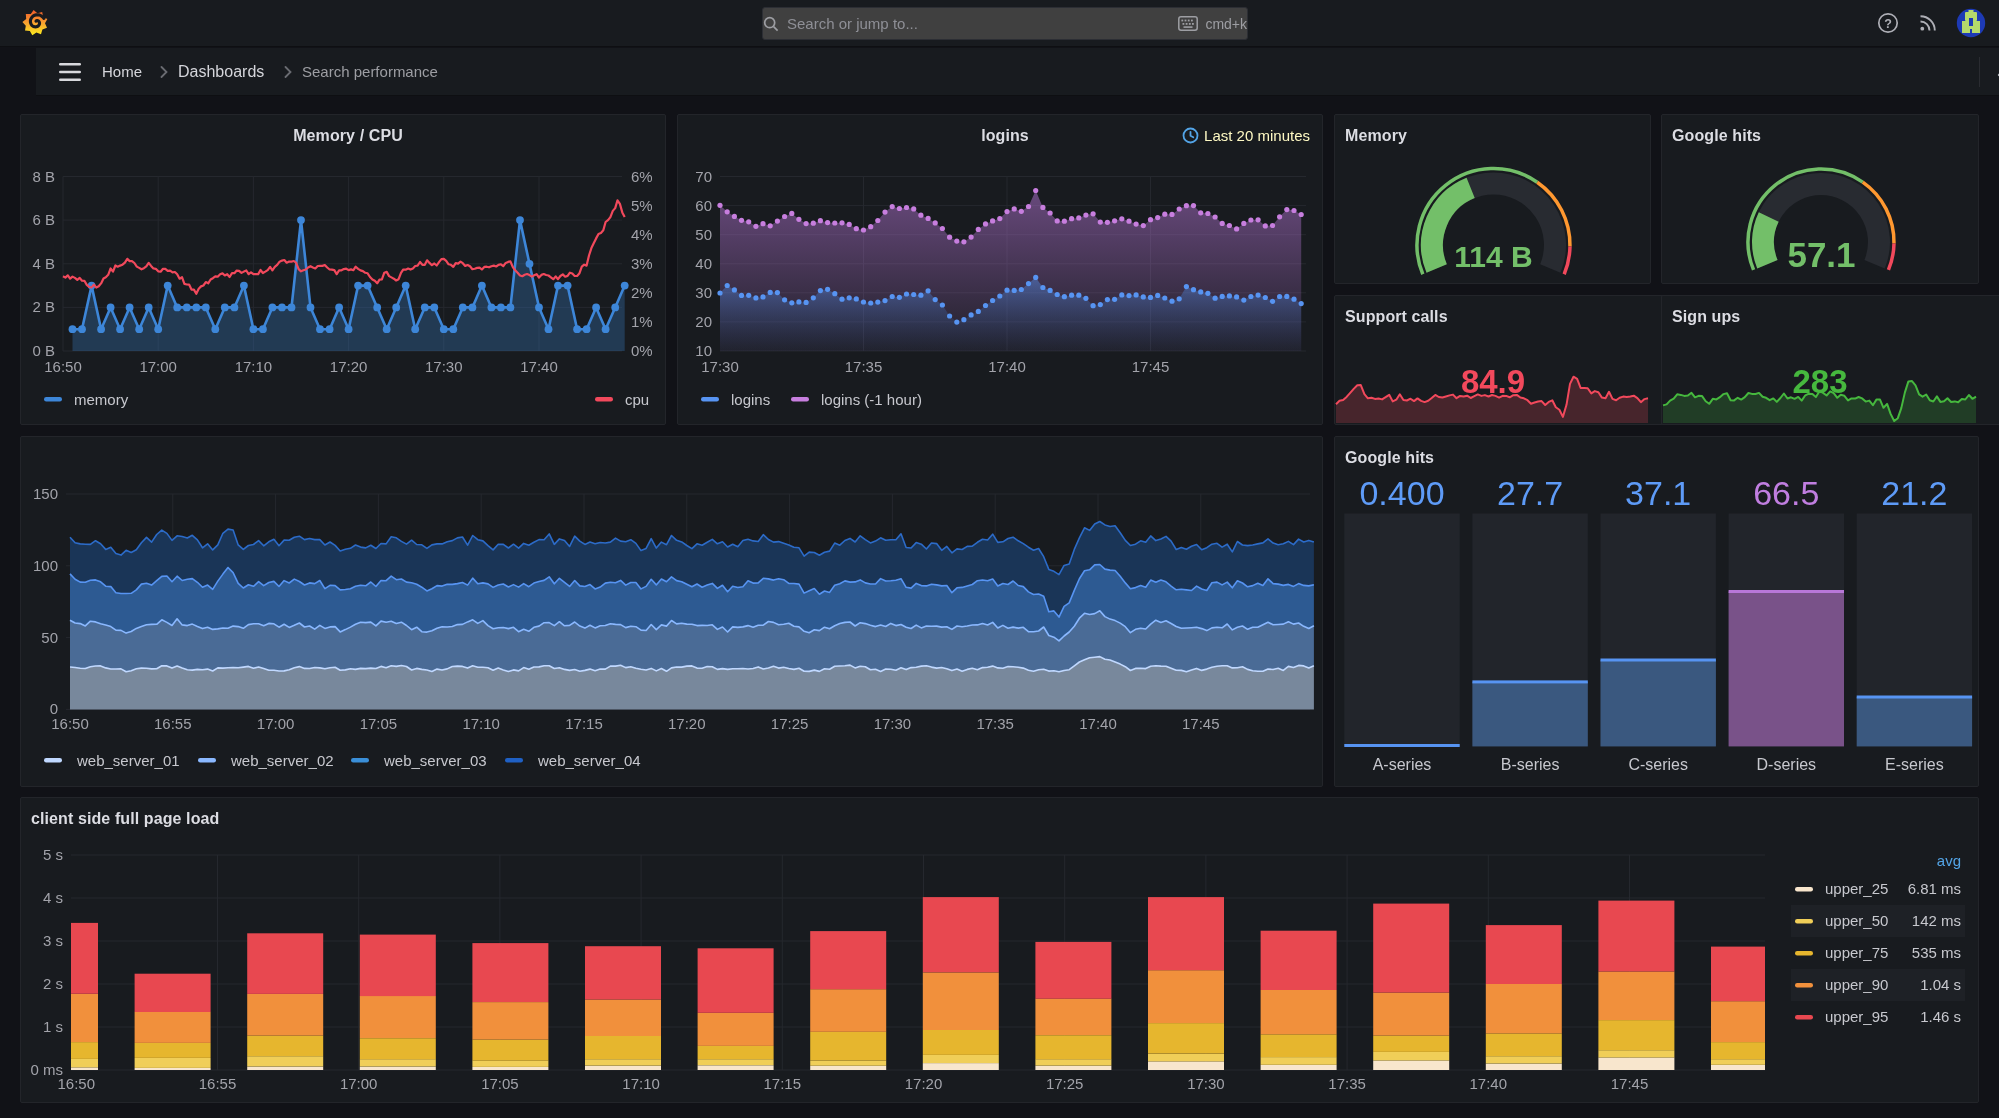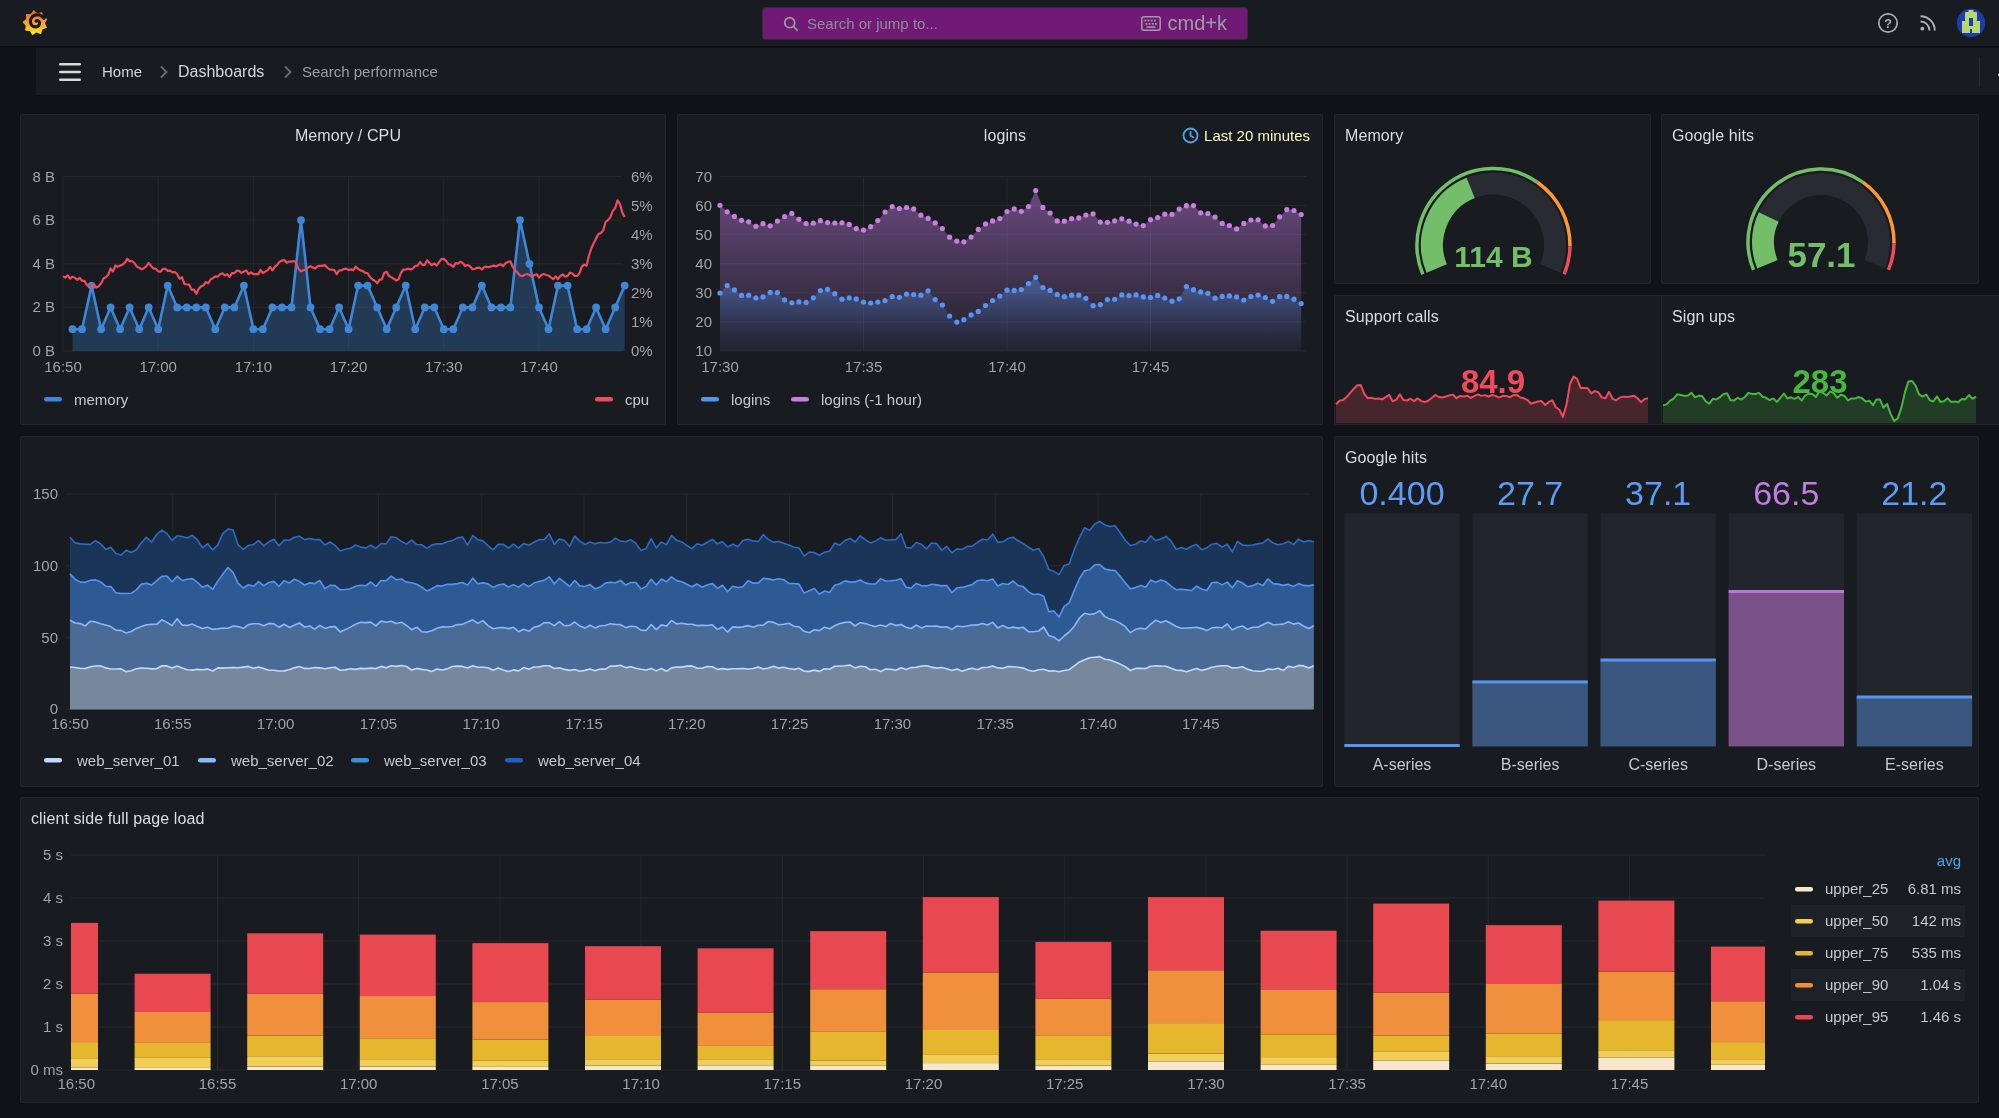--- a/index.html
+++ b/index.html
@@ -1,20 +1,20 @@
 <!DOCTYPE html>
 <html><head><meta charset="utf-8">
 <style>
 * { margin:0; padding:0; box-sizing:border-box; }
 html,body { width:1999px; height:1118px; background:#111217; font-family:"Liberation Sans",sans-serif; overflow:hidden; }
 .topnav { position:absolute; left:0; top:0; width:1999px; height:47px; background:#181b1f; border-bottom:1px solid #0e0f12; }
 .crumbbar { position:absolute; left:0; top:48px; width:1999px; height:48px; background:#181b1f; border-bottom:1px solid #0e0f12;margin-left:36px; }
-.searchbox { position:absolute; left:762px; top:7px; width:486px; height:33px; background:#701a75; border:1px solid #2c2e34; border-radius:3px; display:flex; align-items:center; padding:0 20px; }
+.searchbox { position:absolute; left:762px; top:7px; width:486px; height:33px; background:#404040; border:1px solid #2c2e34; border-radius:3px; display:flex; align-items:center; padding:0 0; }
 .panel { position:absolute; background:#181b1f; border:1px solid #23252a; border-radius:2px; }
-.ptitle { position:absolute; top:12px; left:0; width:100%; color:#dcdde3; font-size:16px; font-weight:400; padding-left:10px; letter-spacing:0.1px; }
+.ptitle { position:absolute; top:12px; left:0; width:100%; color:#dcdde3; font-size:16px; font-weight:700; padding-left:10px; letter-spacing:0.1px; }
 text { font-family:"Liberation Sans",sans-serif; }
 </style></head>
 <body>
 <div class="topnav">
 <svg width="27" height="32" viewBox="0 0 27 32" style="position:absolute;left:22px;top:6px">
 <defs>
         <linearGradient id="glog" x1="0" y1="1" x2="0" y2="0">
 <stop offset="0" stop-color="#fcee1f"></stop>
           <stop offset="0.5" stop-color="#f8a030"></stop>
           <stop offset="1" stop-color="#f15b2a"></stop>
@@ -36,21 +36,21 @@
           <rect x="6.6" y="3.6" width="1.8" height="1.8"></rect>
           <rect x="9.8" y="3.6" width="1.8" height="1.8"></rect>
           <rect x="13" y="3.6" width="1.8" height="1.8"></rect>
           <rect x="4.5" y="7" width="1.8" height="1.8"></rect>
           <rect x="7.7" y="7" width="1.8" height="1.8"></rect>
           <rect x="10.9" y="7" width="1.8" height="1.8"></rect>
           <rect x="14" y="7" width="1.8" height="1.8"></rect>
           <rect x="5.5" y="10.3" width="9" height="1.6"></rect>
         </g>
       </svg>
-      <span style="color:#9d9ea3;font-size:20px">cmd+k</span>
+      <span style="color:#9d9ea3;font-size:14px">cmd+k</span>
     </div>
 <svg width="22" height="22" viewBox="0 0 22 22" style="position:absolute;left:1877px;top:12px">
       <circle cx="11" cy="11" r="9.2" fill="none" stroke="#aeafb6" stroke-width="1.7"></circle>
       <text x="11" y="15.5" fill="#aeafb6" font-size="12.5" font-weight="bold" text-anchor="middle" font-family="Liberation Sans,sans-serif">?</text>
     </svg>
 <svg width="22" height="22" viewBox="0 0 22 22" style="position:absolute;left:1917px;top:12px">
       <circle cx="5.3" cy="16.7" r="1.9" fill="#aeafb6"></circle>
       <path d="M3.5 9.5 a9 9 0 0 1 9 9" fill="none" stroke="#aeafb6" stroke-width="1.9"></path>
       <path d="M3.5 4.2 a14.3 14.3 0 0 1 14.3 14.3" fill="none" stroke="#aeafb6" stroke-width="1.9"></path>
     </svg>

